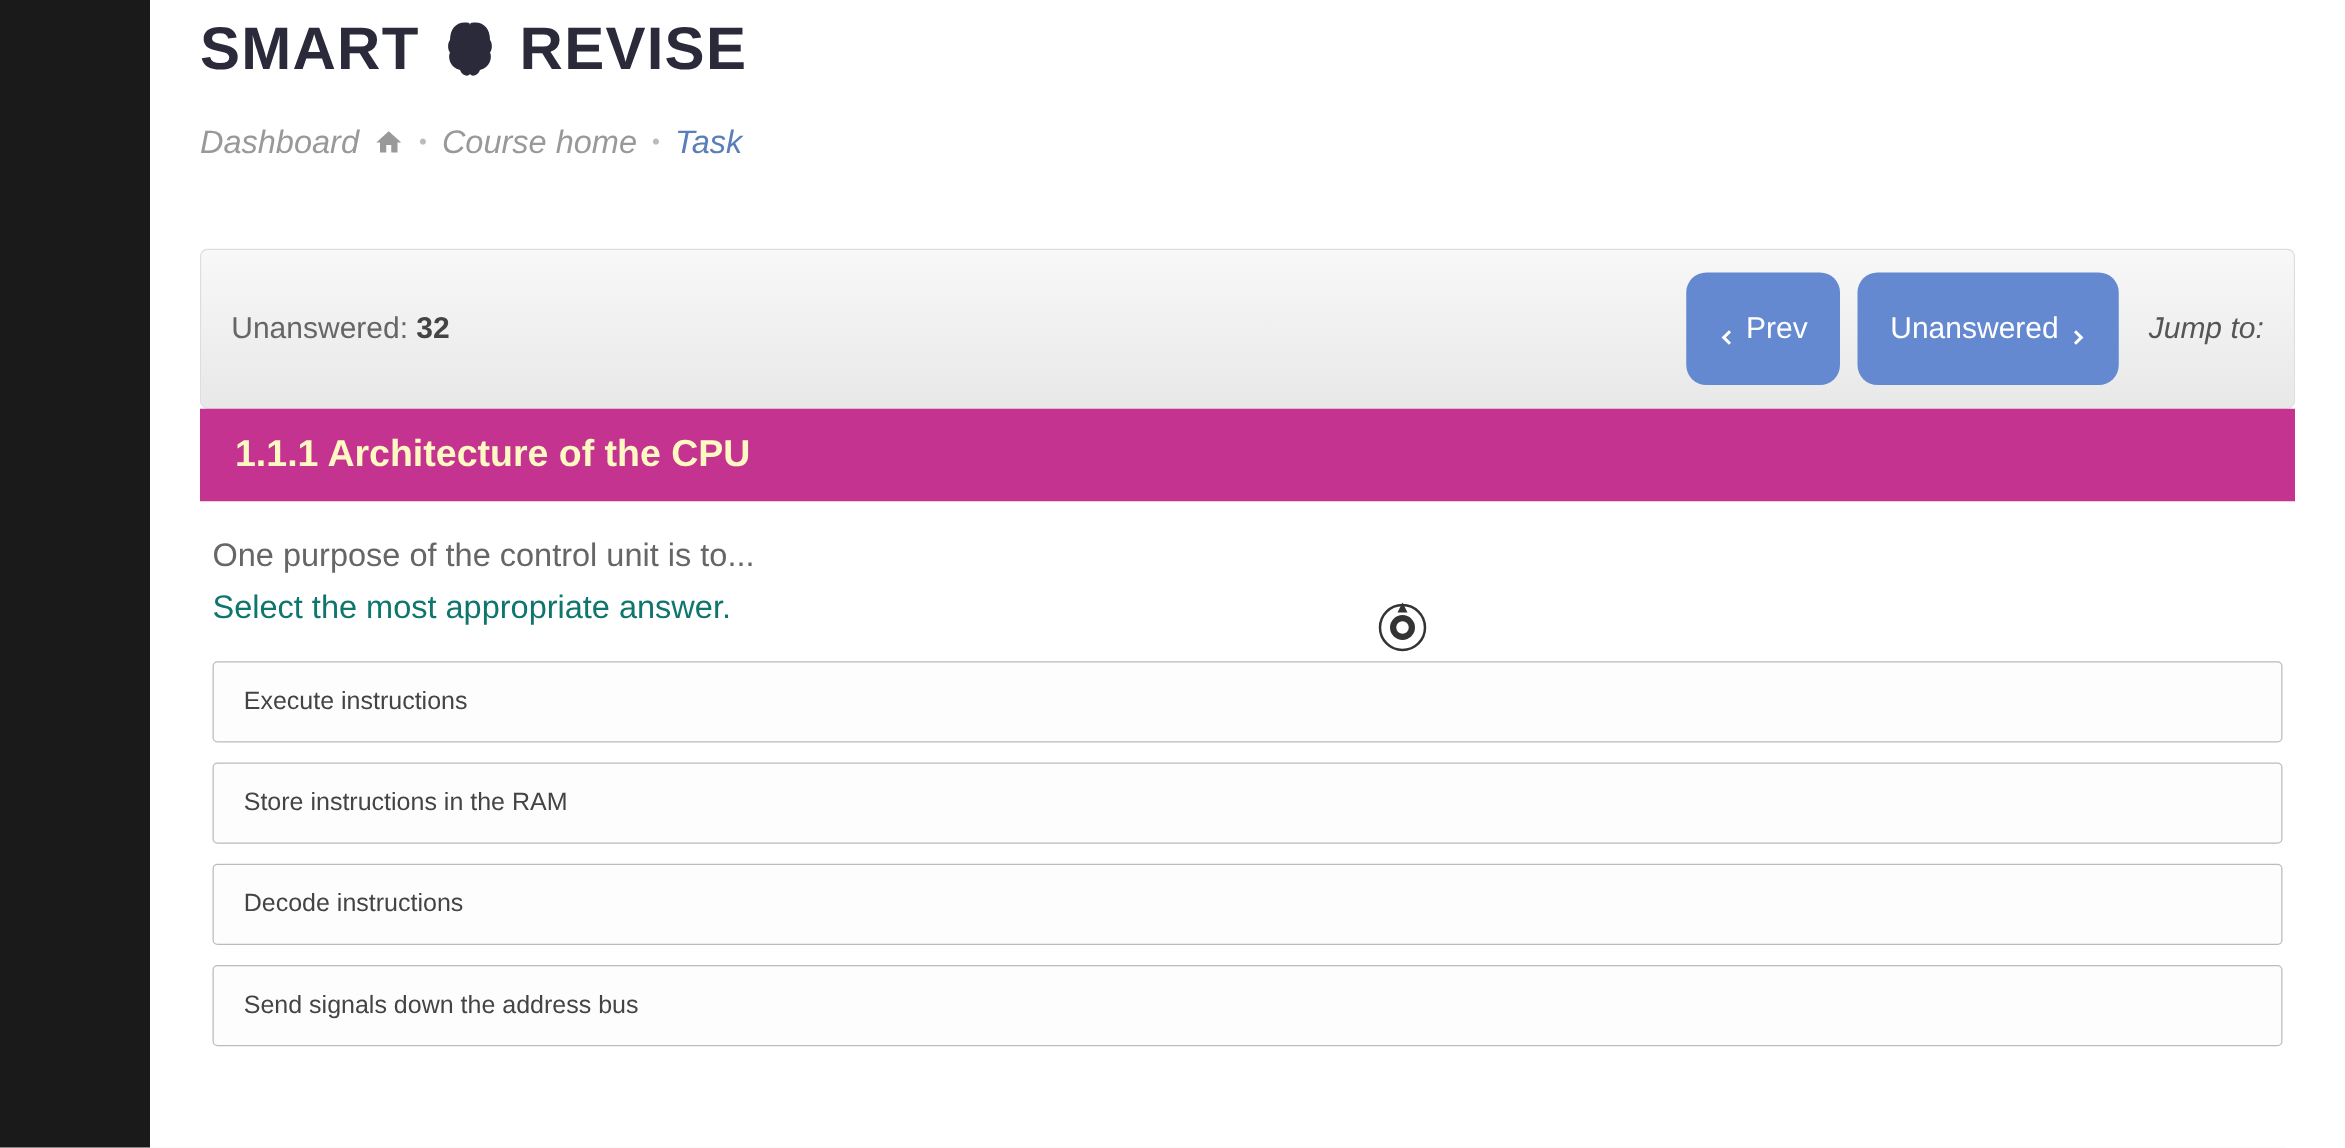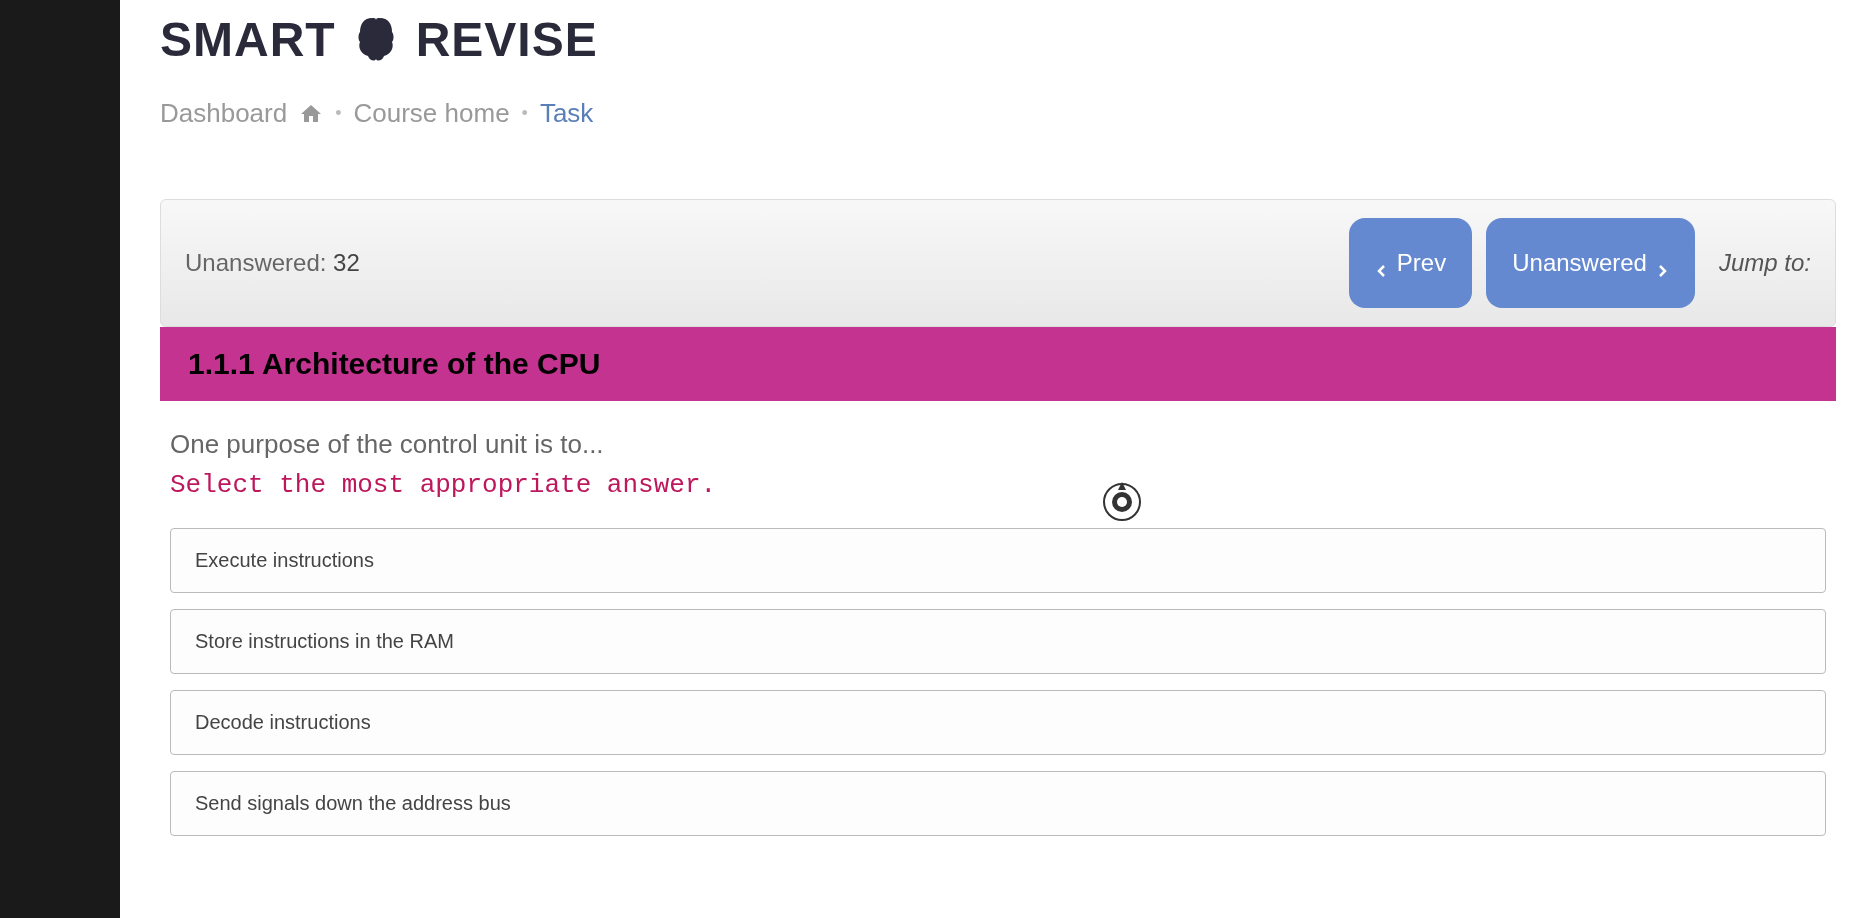--- a/index.html
+++ b/index.html
@@ -53,20 +53,21 @@
       display: flex;
       align-items: center;
       gap: 12px;
       font-size: 26px;
       color: #888;
       padding-bottom: 30px;
     }
     
     .breadcrumb-item {
       color: #999;
+      font-style: italic;
     }
     
     .breadcrumb-item.current {
       color: #5a7fb8;
     }
     
     .breadcrumb-sep {
       color: #bbb;
       font-size: 18px;
     }
@@ -87,21 +88,21 @@
       align-items: center;
       justify-content: space-between;
       font-size: 24px;
     }
     
     .status-left {
       color: #666;
     }
     
     .status-count {
-      font-weight: 400;
+      font-weight: 700;
       color: #444;
     }
     
     .status-right {
       display: flex;
       align-items: center;
       gap: 14px;
     }
     
     .nav-btn {
@@ -125,44 +126,43 @@
     
     .jump-label {
       color: #555;
       font-size: 24px;
       margin-left: 10px;
       font-style: italic;
     }
     
     .topic-header {
       background: #c4338f;
-      color: #000000;
+      color: #fef9c3;
       padding: 20px 28px;
       font-size: 30px;
       font-weight: 600;
       margin-top: 0;
       border-radius: 0;
     }
     
     .question-area {
       padding: 24px 10px 20px 10px;
     }
     
     .question-text {
       font-size: 26px;
       color: #666;
       line-height: 1.5;
       margin-bottom: 6px;
     }
     
     .question-hint {
       font-size: 26px;
-      color: #be185d;
+      color: #0f766e;
       margin-bottom: 28px;
-      font-family: Liberation Mono, monospace;
     }
     
     .answer-option {
       display: block;
       width: 100%;
       border: 1px solid #bbb;
       background: #fdfdfd;
       padding: 20px 24px;
       font-size: 20px;
       color: #444;

